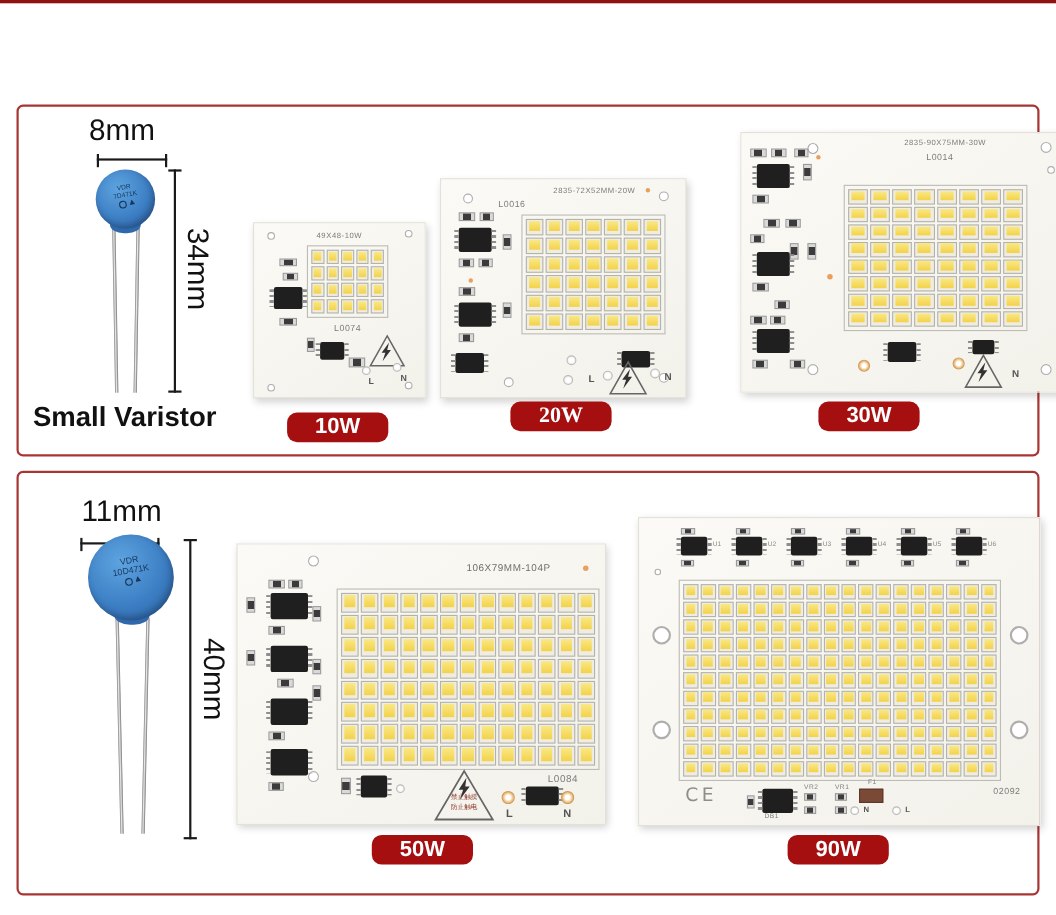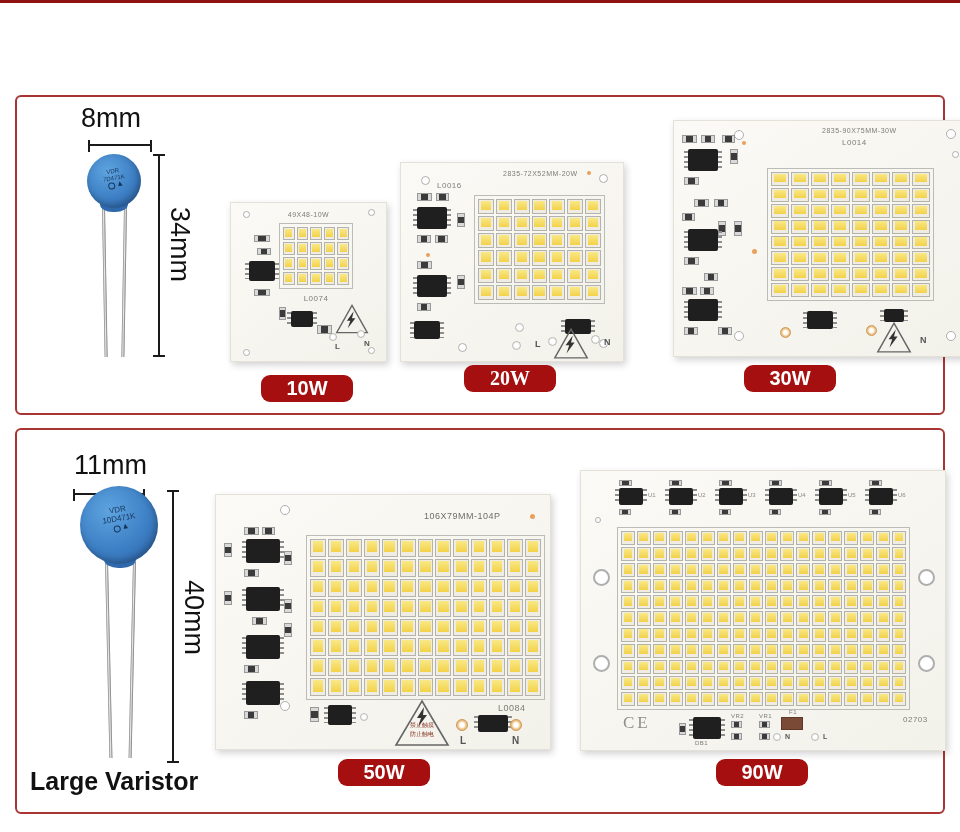--- a/index.html
+++ b/index.html
@@ -95,20 +95,21 @@
               <i class="c"></i>
               <i class="t"></i>
             </div>
         </div>
       </div>
     </div>
 
     <div class="vdim" style="left:141px;top:57px;height:203px;"></div>
     <div class="dim-label vert" style="left:147px;top:110px;">34mm</div>
 
+    <div class="varistor-name" style="left:13px;top:268px;">Small Varistor</div>
 
     <div class="pcb" style="left:213px;top:105px;width:155px;height:158px;">
       <div class="hole" style="left:12px;top:8px;width:7px;height:7px;"></div>
       <div class="hole" style="left:137px;top:6px;width:7px;height:7px;"></div>
       <div class="hole" style="left:12px;top:146px;width:7px;height:7px;"></div>
       <div class="hole" style="left:137px;top:144px;width:7px;height:7px;"></div>
       <div class="btxt" style="left:0;right:0;top:8px;text-align:center;font-size:7px;">49X48-10W</div>
       <div class="led-area" style="left: 48px; top: 20px; width: 74px; height: 66px; display: grid; grid-template-columns: repeat(5, 1fr); gap: 2px;">
           <div class="led"></div>
           <div class="led"></div>
@@ -149,21 +150,21 @@
       <div class="pad w" style="left:126px;top:127px;width:8px;height:8px;"></div>
       <div class="term" style="left:104px;top:139px;font-size:8px;">L</div>
       <div class="term" style="left:133px;top:136px;font-size:8px;">N</div>
     </div>
 
     <div class="pcb" style="left:383px;top:65px;width:222px;height:198px;">
       <div class="hole" style="left:20px;top:13px;width:9px;height:9px;"></div>
       <div class="hole" style="left:198px;top:11px;width:9px;height:9px;"></div>
       <div class="hole" style="left:57px;top:180px;width:9px;height:9px;"></div>
       <div class="hole" style="left:198px;top:176px;width:9px;height:9px;"></div>
-      <div class="btxt" style="left:16px;top:18px;font-size:8px;padding-left:20px;">L0016</div>
+      <div class="btxt" style="left:32px;top:18px;font-size:8px;padding-left:20px;">L0016</div>
       <div class="btxt" style="left:102px;top:7px;font-size:7px;">2835-72X52MM-20W</div>
       <div class="dot-o" style="left:186px;top:8px;width:4px;height:4px;"></div>
       <div class="dot-o" style="left:25px;top:90px;width:4px;height:4px;"></div>
       <div class="led-area" style="left: 73px; top: 32px; width: 131px; height: 109px; display: grid; grid-template-columns: repeat(7, 1fr); gap: 2px;">
           <div class="led"></div>
           <div class="led"></div>
           <div class="led"></div>
           <div class="led"></div>
           <div class="led"></div>
           <div class="led"></div>
@@ -360,21 +361,20 @@
               <i class="c"></i>
               <i class="t"></i>
             </div>
         </div>
       </div>
     </div>
 
     <div class="vdim" style="left:155px;top:60px;height:273px;"></div>
     <div class="dim-label vert" style="left:161px;top:150px;">40mm</div>
 
-    <div class="varistor-name" style="left:13px;top:337px;">Large Varistor</div>
 
     <div class="pcb" style="left:198px;top:64px;width:334px;height:254px;">
       <div class="hole" style="left:64px;top:10px;width:10px;height:10px;"></div>
       <div class="hole" style="left:64px;top:206px;width:10px;height:10px;"></div>
       <div class="pad" style="left:42px;top:198px;width:8px;height:8px;"></div>
       <div class="btxt" style="left:208px;top:16px;font-size:9px;color:#6f6f6a;">106X79MM-104P</div>
       <div class="dot-o" style="left:314px;top:19px;width:5px;height:5px;"></div>
       <div class="led-area" style="left: 90px; top: 40px; width: 239px; height: 165px; display: grid; grid-template-columns: repeat(13, 1fr); gap: 2px;">
           <div class="led"></div>
           <div class="led"></div>
@@ -752,35 +752,35 @@
           <div class="led"></div>
           <div class="led"></div>
           <div class="led"></div>
           <div class="led"></div>
           <div class="led"></div>
           <div class="led"></div>
           <div class="led"></div>
           <div class="led"></div>
           <div class="led"></div>
         </div>
-      <div class="ce" style="left:42px;top:242px;font-family:Liberation Serif, serif;">CE</div>
+      <div class="ce" style="left:42px;top:242px;">CE</div>
       <div class="res v" style="left:98px;top:252px;width:7px;height:12px;"></div>
       <div class="ic" style="left:112px;top:246px;width:28px;height:22px;"></div>
       <div class="btxt" style="left:114px;top:269px;font-size:6px;">DB1</div>
       <div class="btxt" style="left:150px;top:242px;font-size:6px;">VR2</div>
       <div class="res" style="left:150px;top:250px;width:11px;height:7px;"></div>
       <div class="res" style="left:150px;top:262px;width:11px;height:7px;"></div>
       <div class="btxt" style="left:178px;top:242px;font-size:6px;">VR1</div>
       <div class="res" style="left:178px;top:250px;width:11px;height:7px;"></div>
       <div class="res" style="left:178px;top:262px;width:11px;height:7px;"></div>
       <div class="btxt" style="left:208px;top:238px;font-size:6px;">F1</div>
       <div style="position:absolute;left:200px;top:246px;width:20px;height:11px;background:#7a4a36;border:1px solid #5d3828;"></div>
       <div class="pad w" style="left:192px;top:262px;width:8px;height:8px;"></div>
       <div class="term" style="left:204px;top:262px;font-size:7px;">N</div>
       <div class="pad w" style="left:230px;top:262px;width:8px;height:8px;"></div>
       <div class="term" style="left:242px;top:262px;font-size:7px;">L</div>
-      <div class="btxt" style="left:322px;top:244px;font-size:8px;">02703</div>
+      <div class="btxt" style="left:322px;top:244px;font-size:8px;">02092</div>
     </div>
 
     <div class="pill" style="left:321px;top:329px;">50W</div>
     <div class="pill" style="left:699px;top:329px;">90W</div>
   </section>
 </div>
 
 </body></html>

